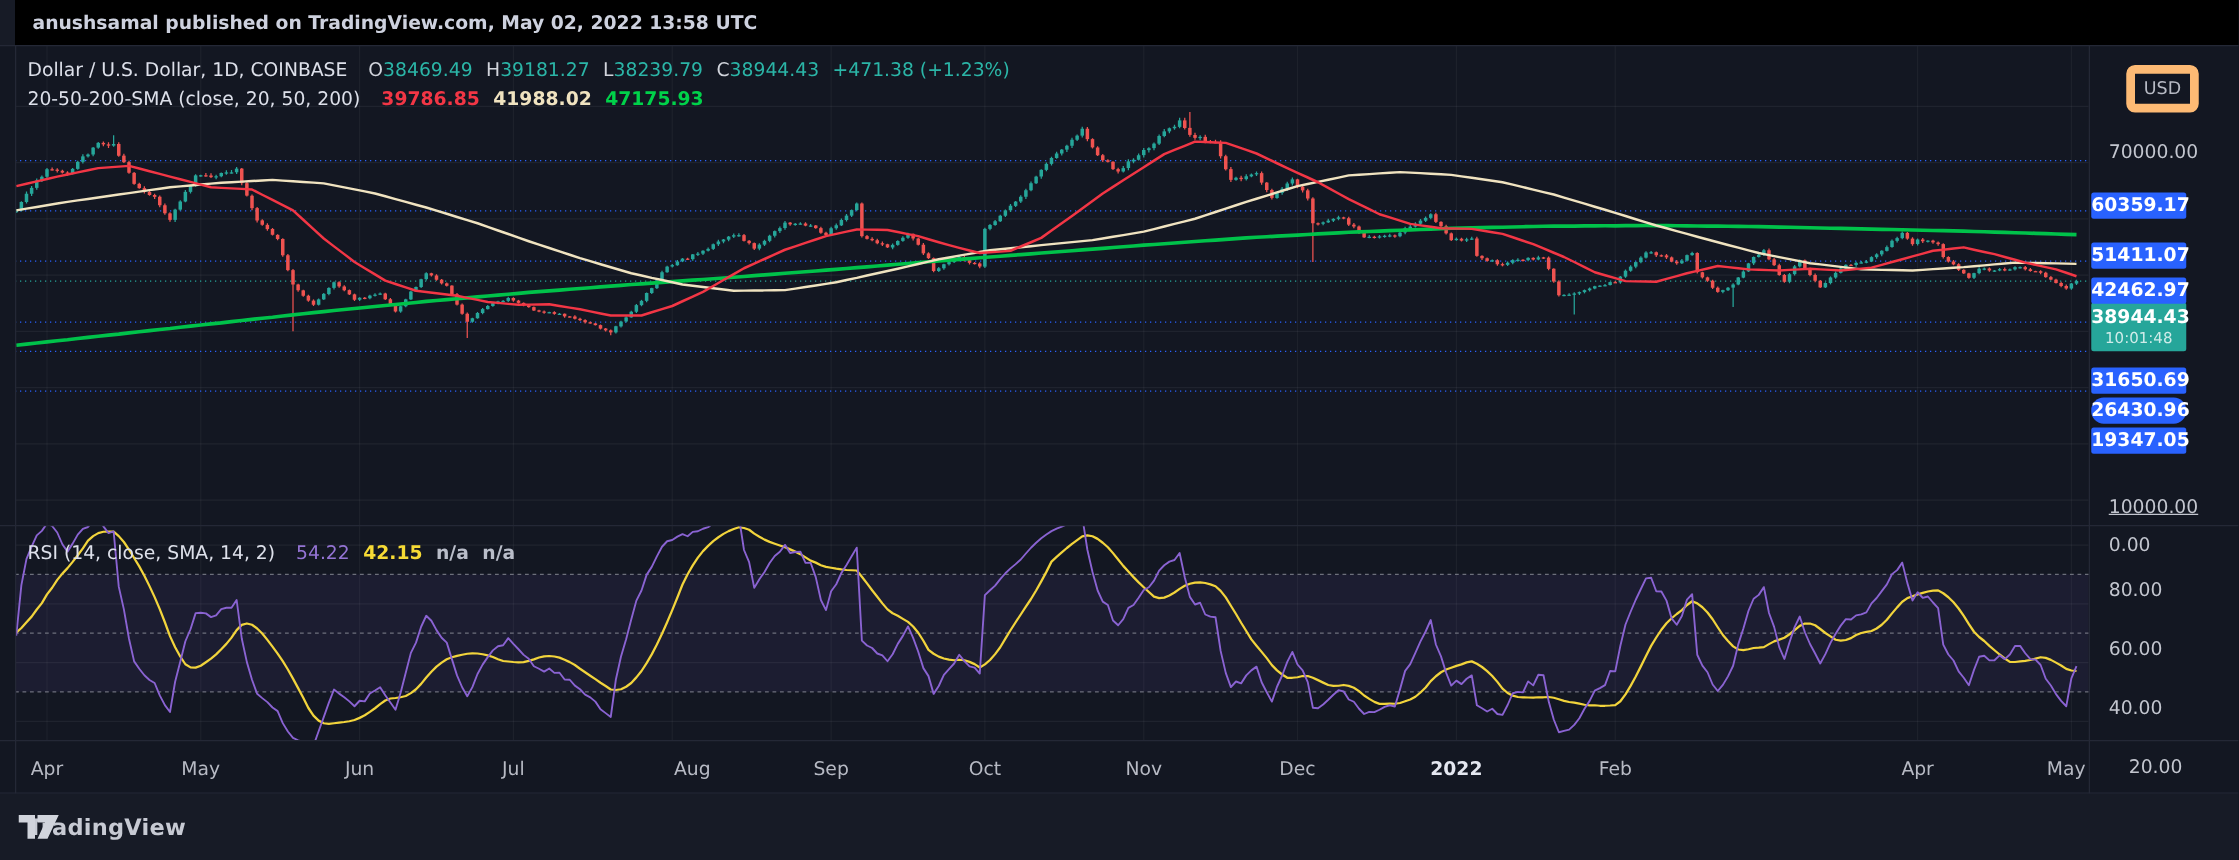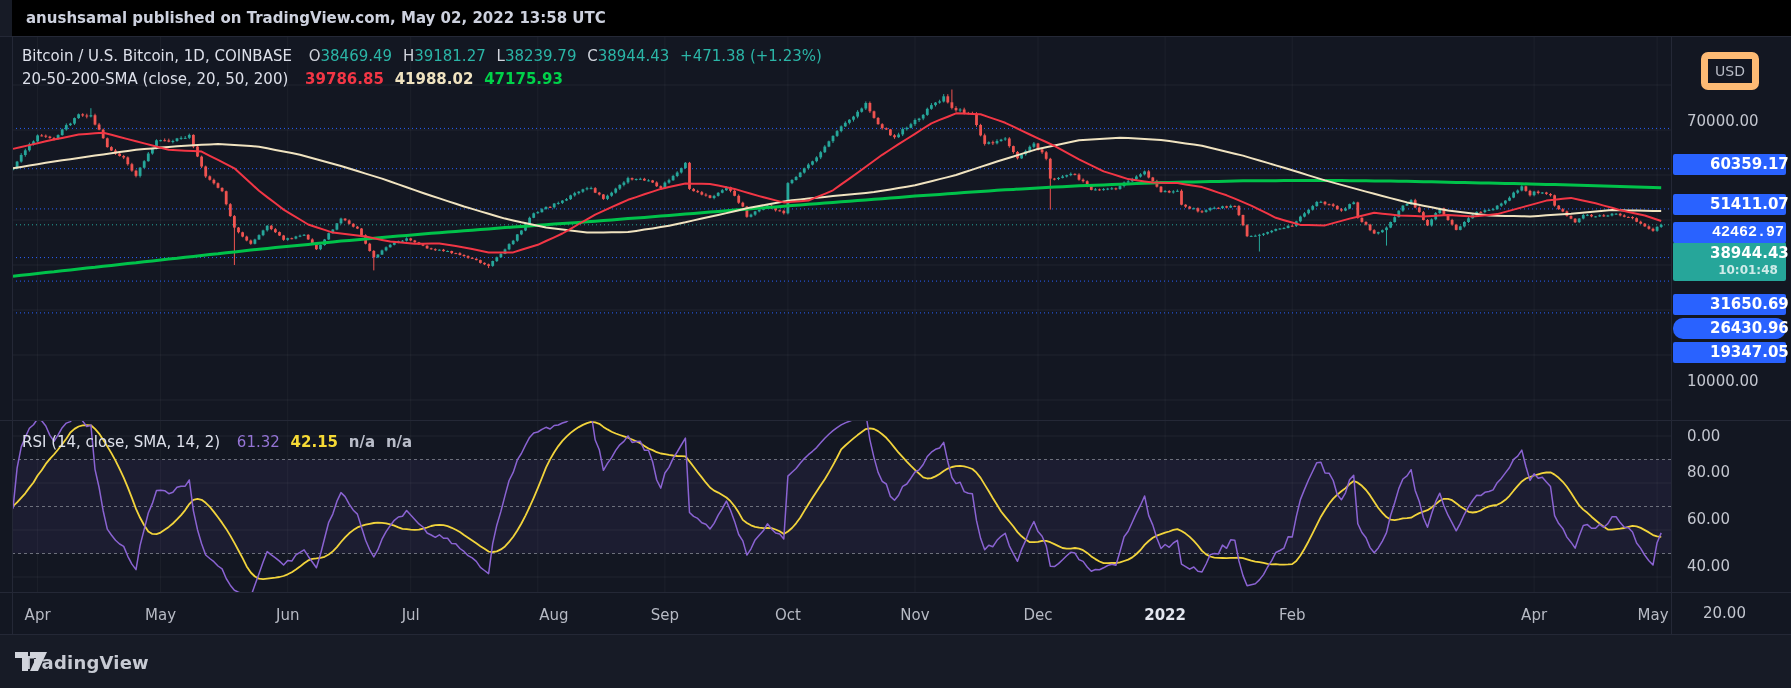--- a/index.html
+++ b/index.html
@@ -28,23 +28,23 @@
   .legend .green{color:#00d24a;font-weight:600;}
   .legend .purple{color:#9474d4;}
   .legend .yellow{color:#f6da35;font-weight:600;}
   .legend .dim{color:#b9bdc9;font-weight:600;}
   
   #price-axis{position:absolute;left:1671px;top:0;width:120px;height:599px;z-index:4;cursor:ns-resize;}
   .usd-pill{position:absolute;left:30px;top:16px;width:44px;height:24px;border:7px solid #fdba74;
     border-radius:7px;color:#b7bac4;font-size:14px;line-height:24px;text-align:center;}
   .ax-label{position:absolute;left:16px;transform:translateY(-50%);font-size:15px;color:#c3c6cf;}
   .badge{position:absolute;left:2px;width:76px;height:21px;border-radius:2px;background:#2962ff;
-    color:#fff;font-size:15px;font-weight:700;text-align:center;line-height:21px;padding-left:37px;}
+    color:#fff;font-size:15px;font-weight:700;text-align:center;line-height:21px;}
   .badge.current{height:38px;background:#26a69a;line-height:normal;padding-top:1px;}
-  .badge.current .cd{font-size:12px;font-weight:700;color:rgba(255,255,255,.78);line-height:14px;}
+  .badge.current .cd{font-size:12px;font-weight:400;color:rgba(255,255,255,.78);line-height:14px;}
   .badge.current .px{line-height:20px;}
   
   #time-axis{position:absolute;left:0;top:556px;width:1671px;height:43px;cursor:ew-resize;}
   .t-label{position:absolute;top:14px;transform:translateX(-50%);font-size:15px;color:#b7bac4;}
   .t-label.strong{color:#e4e7f0;font-weight:700;}
   
   #bottom-bar{position:absolute;left:0;top:635px;width:100%;height:53px;background:#171b26;}
   #brand{position:absolute;left:14px;top:12px;height:30px;display:flex;align-items:center;cursor:pointer;}
   #brand .brand-text{margin-left:8px;font-size:18px;font-weight:700;color:#c7cad3;letter-spacing:.2px;}
 </style>
@@ -917,56 +917,56 @@
         <line x1="1522.1" x2="1522.1" y1="0" y2="172" stroke="rgba(255,255,255,0.045)" stroke-width="1"></line>
         <line x1="1645.1" x2="1645.1" y1="0" y2="172" stroke="rgba(255,255,255,0.045)" stroke-width="1"></line>
         <line x1="0" x2="1659" y1="39.5" y2="39.5" stroke="#7c7f8a" stroke-width="1" stroke-dasharray="3,3" opacity="0.85"></line>
         <line x1="0" x2="1659" y1="86.5" y2="86.5" stroke="#7c7f8a" stroke-width="1" stroke-dasharray="3,3" opacity="0.85"></line>
         <line x1="0" x2="1659" y1="133.5" y2="133.5" stroke="#7c7f8a" stroke-width="1" stroke-dasharray="3,3" opacity="0.85"></line>
         <path d="M1.0 86.1L5.1 82.4L9.2 77.8L13.3 73.3L17.4 67.6L21.5 62.5L25.6 55.5L29.7 50.2L33.8 43.9L37.9 38.9L42.0 34.5L46.1 29.5L50.2 24.2L54.3 18.7L58.4 12.5L62.5 8.9L66.6 6.5L70.7 5.4L74.8 5.2L78.9 5.3L83.0 8.9L87.1 13.6L91.2 19.7L95.3 26.4L99.4 33.1L103.5 40.6L107.6 48.9L111.7 57.7L115.8 67.3L119.9 77.8L124.0 88.9L128.1 97.8L132.2 105.2L136.3 111.4L140.4 113.9L144.5 114.1L148.6 112.6L152.7 109.8L156.8 106.9L160.9 103.5L165.0 99.4L169.1 95.1L173.2 90.1L177.3 84.1L181.4 79.9L185.5 78.8L189.6 79.8L193.7 82.8L197.8 86.8L201.9 91.9L206.0 97.3L210.1 102.9L214.2 108.9L218.3 115.6L222.4 122.9L226.5 130.5L230.6 138.2L234.7 146.4L238.8 152.5L242.9 156.5L247.0 158.6L251.1 159.1L255.2 158.6L259.3 158.1L263.4 157.6L267.5 157.0L271.6 156.0L275.7 154.3L279.8 152.2L283.9 149.5L288.0 146.6L292.1 143.3L296.2 140.4L300.3 138.8L304.4 138.4L308.5 137.8L312.6 136.8L316.7 134.5L320.8 131.4L324.9 127.1L329.0 122.0L333.1 117.4L337.2 113.3L341.3 110.1L345.4 107.4L349.5 105.8L353.6 104.7L357.7 103.8L361.8 103.0L365.9 102.7L370.0 102.8L374.1 103.4L378.2 104.3L382.3 105.6L386.4 107.4L390.5 108.8L394.6 109.2L398.7 109.6L402.8 109.9L406.9 109.7L411.0 108.7L415.1 107.5L419.2 106.0L423.3 105.1L427.4 104.8L431.5 105.2L435.6 106.1L439.7 107.8L443.8 109.7L447.9 112.0L452.0 115.0L456.1 117.8L460.2 120.6L464.3 123.3L468.4 126.2L472.5 128.8L476.6 131.6L480.7 132.0L484.8 131.4L488.9 129.4L493.0 126.4L497.1 121.9L501.2 116.8L505.3 110.5L509.4 103.5L513.5 95.6L517.6 87.0L521.7 77.8L525.8 68.1L529.9 58.0L534.0 47.6L538.1 39.4L542.2 32.3L546.3 26.1L550.4 20.9L554.5 16.7L558.6 12.9L562.7 9.8L566.8 7.1L570.9 4.9L575.0 3.2L579.1 1.8L583.2 2.4L587.3 3.8L591.4 6.9L595.5 9.4L599.6 11.7L603.7 13.5L607.8 15.0L611.9 16.4L616.0 17.7L620.1 19.5L624.2 21.3L628.3 23.3L632.4 25.9L636.5 28.5L640.6 30.1L644.7 32.2L648.8 33.5L652.9 34.2L657.0 34.9L661.1 35.5L665.2 36.0L669.3 36.2L673.4 36.4L677.5 41.4L681.6 46.7L685.7 52.2L689.8 57.4L693.9 62.7L698.0 67.5L702.1 70.6L706.2 72.6L710.3 75.1L714.4 77.5L718.5 81.2L722.6 86.2L726.7 92.6L730.8 99.9L734.9 103.0L739.0 105.3L743.1 106.8L747.2 107.7L751.3 108.2L755.4 107.8L759.5 108.2L763.6 109.5L767.7 111.3L771.8 114.0L775.9 111.5L780.0 108.0L784.1 103.3L788.2 97.8L792.3 90.9L796.4 84.2L800.5 77.8L804.6 71.6L808.7 65.3L812.8 59.2L816.9 52.4L821.0 45.1L825.1 37.5L829.2 29.3L833.3 25.5L837.4 21.9L841.5 18.4L845.6 15.1L849.7 12.1L853.8 9.1L857.9 8.3L862.0 9.0L866.1 11.1L870.2 14.2L874.3 17.8L878.4 22.5L882.5 27.6L886.6 32.7L890.7 37.2L894.8 41.7L898.9 45.9L903.0 49.8L907.1 53.6L911.2 57.3L915.3 58.5L919.4 58.1L923.5 56.4L927.6 54.0L931.7 51.1L935.8 48.6L939.9 47.0L944.0 46.1L948.1 45.9L952.2 46.4L956.3 47.5L960.4 49.0L964.5 52.7L968.6 57.9L972.7 64.6L976.8 71.2L980.9 78.2L985.0 84.8L989.1 91.5L993.2 96.6L997.3 101.5L1001.4 106.5L1005.5 112.1L1009.6 116.3L1013.7 119.6L1017.8 122.2L1021.9 122.2L1026.0 121.8L1030.1 120.8L1034.2 120.8L1038.3 122.2L1042.4 124.1L1046.5 126.1L1050.6 128.0L1054.7 128.7L1058.8 128.6L1062.9 128.0L1067.0 128.7L1071.1 130.2L1075.2 132.9L1079.3 136.4L1083.4 139.1L1087.5 141.5L1091.6 143.1L1095.7 143.1L1099.8 142.9L1103.9 143.0L1108.0 142.4L1112.1 141.0L1116.2 139.6L1120.3 137.4L1124.4 134.0L1128.5 130.0L1132.6 124.9L1136.7 121.0L1140.8 117.8L1144.9 115.6L1149.0 114.2L1153.1 112.7L1157.2 111.5L1161.3 109.9L1165.4 109.1L1169.5 111.0L1173.6 113.6L1177.7 116.9L1181.8 120.8L1185.9 125.5L1190.0 130.9L1194.1 134.4L1198.2 136.5L1202.3 137.6L1206.4 137.9L1210.5 138.0L1214.6 138.1L1218.7 137.8L1222.8 137.8L1226.9 137.6L1231.0 138.2L1235.1 139.4L1239.2 140.7L1243.3 141.6L1247.4 142.1L1251.5 142.9L1255.6 143.8L1259.7 144.3L1263.8 144.2L1267.9 144.6L1272.0 144.6L1276.1 144.4L1280.2 144.1L1284.3 141.0L1288.4 135.5L1292.5 128.7L1296.6 121.2L1300.7 113.1L1304.8 104.8L1308.9 96.7L1313.0 90.0L1317.1 83.8L1321.2 78.6L1325.3 74.6L1329.4 71.2L1333.5 68.1L1337.6 64.0L1341.7 61.0L1345.8 62.7L1349.9 65.8L1354.0 70.0L1358.1 75.4L1362.2 81.8L1366.3 88.0L1370.4 92.8L1374.5 97.1L1378.6 99.6L1382.7 100.1L1386.8 99.4L1390.9 98.4L1395.0 98.1L1399.1 97.7L1403.2 95.3L1407.3 93.1L1411.4 91.7L1415.5 90.2L1419.6 87.4L1423.7 84.1L1427.8 80.7L1431.9 78.8L1436.0 78.8L1440.1 80.2L1444.2 83.2L1448.3 86.4L1452.4 89.1L1456.5 91.8L1460.6 92.5L1464.7 92.0L1468.8 90.5L1472.9 88.0L1477.0 86.4L1481.1 85.5L1485.2 84.8L1489.3 82.8L1493.4 79.8L1497.5 75.8L1501.6 70.7L1505.7 65.9L1509.8 61.4L1513.9 58.5L1518.0 57.0L1522.1 55.5L1526.2 54.3L1530.3 53.2L1534.4 52.5L1538.5 52.3L1542.6 54.6L1546.7 57.8L1550.8 61.8L1554.9 66.8L1559.0 72.7L1563.1 79.3L1567.2 85.4L1571.3 89.6L1575.4 92.8L1579.5 96.7L1583.6 100.2L1587.7 103.6L1591.8 106.8L1595.9 109.5L1600.0 109.6L1604.1 109.1L1608.2 108.7L1612.3 108.0L1616.4 106.9L1620.5 105.8L1624.6 106.3L1628.7 107.9L1632.8 110.1L1636.9 112.4L1641.0 115.1L1645.1 116.4L1649.2 116.8" fill="none" stroke="#f2d43c" stroke-width="1.8" stroke-linejoin="round"></path>
         <path d="M1.0 88.6L5.1 48.1L9.2 27.1L13.3 17.3L17.4 8.3L21.5 4.7L25.6 -1.2L29.7 0.8L33.8 6.0L37.9 15.4L42.0 21.3L46.1 14.9L50.2 7.7L54.3 3.1L58.4 1.6L62.5 -3.0L66.6 -5.7L70.7 1.1L74.8 6.5L78.9 5.1L83.0 49.3L87.1 67.5L91.2 91.0L95.3 109.1L99.4 115.0L103.5 120.2L107.6 124.0L111.7 126.4L115.8 136.3L119.9 144.1L124.0 149.6L128.1 125.4L132.2 109.4L136.3 93.0L140.4 83.4L144.5 70.5L148.6 70.2L152.7 70.7L156.8 73.7L160.9 72.3L165.0 67.3L169.1 66.2L173.2 66.2L177.3 60.0L181.4 90.8L185.5 109.7L189.6 123.8L193.7 135.0L197.8 138.5L201.9 141.7L206.0 146.0L210.1 148.9L214.2 158.5L218.3 165.2L222.4 170.3L226.5 172.2L230.6 173.8L234.7 175.3L238.8 176.5L242.9 165.0L247.0 153.7L251.1 142.1L255.2 131.6L259.3 134.9L263.4 137.8L267.5 141.1L271.6 145.0L275.7 140.6L279.8 141.1L283.9 134.8L288.0 132.4L292.1 129.8L296.2 136.2L300.3 142.0L304.4 147.8L308.5 134.2L312.6 118.2L316.7 102.3L320.8 94.1L324.9 81.4L329.0 72.6L333.1 76.6L337.2 84.1L341.3 90.2L345.4 94.1L349.5 107.3L353.6 120.3L357.7 129.8L361.8 137.0L365.9 129.7L370.0 119.2L374.1 111.7L378.2 105.7L382.3 100.3L386.4 97.0L390.5 96.2L394.6 90.5L398.7 95.1L402.8 99.4L406.9 103.9L411.0 107.0L415.1 113.0L419.2 115.0L423.3 117.3L427.4 114.8L431.5 118.3L435.6 118.2L439.7 123.6L443.8 123.8L447.9 128.5L452.0 131.4L456.1 135.7L460.2 137.9L464.3 141.3L468.4 147.4L472.5 150.5L476.6 153.6L480.7 123.6L484.8 105.2L488.9 91.4L493.0 75.6L497.1 60.5L501.2 52.4L505.3 39.9L509.4 33.5L513.5 25.1L517.6 17.4L521.7 13.0L525.8 12.0L529.9 9.3L534.0 7.3L538.1 9.0L542.2 5.5L546.3 5.0L550.4 3.0L554.5 1.7L558.6 -1.3L562.7 -3.0L566.8 -4.1L570.9 -5.8L575.0 -6.6L579.1 -6.6L583.2 20.0L587.3 29.7L591.4 50.3L595.5 43.4L599.6 37.6L603.7 30.4L607.8 24.8L611.9 21.4L616.0 15.9L620.1 22.4L624.2 21.6L628.3 21.3L632.4 30.3L636.5 30.2L640.6 41.7L644.7 60.0L648.8 68.1L652.9 53.0L657.0 47.4L661.1 38.4L665.2 32.0L669.3 25.0L673.4 18.1L677.5 92.5L681.6 96.4L685.7 98.4L689.8 102.8L693.9 104.3L698.0 109.0L702.1 103.4L706.2 95.1L710.3 88.7L714.4 81.1L718.5 90.3L722.6 101.4L726.7 114.5L730.8 120.9L734.9 135.1L739.0 128.8L743.1 119.9L747.2 115.3L751.3 110.8L755.4 103.8L759.5 108.9L763.6 113.1L767.7 114.1L771.8 118.9L775.9 56.1L780.0 52.2L784.1 48.5L788.2 43.3L792.3 38.6L796.4 34.7L800.5 31.3L804.6 27.6L808.7 22.8L812.8 18.2L816.9 14.2L821.0 10.6L825.1 7.6L829.2 4.9L833.3 2.9L837.4 1.3L841.5 -0.4L845.6 -2.7L849.7 -4.2L853.8 -6.6L857.9 19.8L862.0 37.6L866.1 52.4L870.2 61.3L874.3 64.0L878.4 76.4L882.5 80.2L886.6 75.3L890.7 66.3L894.8 64.0L898.9 58.2L903.0 52.0L907.1 49.8L911.2 44.5L915.3 36.5L919.4 32.2L923.5 29.3L927.6 28.0L931.7 22.4L935.8 41.8L939.9 57.5L944.0 63.6L948.1 62.2L952.2 71.6L956.3 73.3L960.4 73.8L964.5 100.7L968.6 118.3L972.7 129.7L976.8 125.2L980.9 126.7L985.0 120.3L989.1 116.3L993.2 113.3L997.3 125.8L1001.4 133.8L1005.5 141.3L1009.6 129.4L1013.7 120.4L1017.8 109.5L1021.9 101.5L1026.0 111.6L1030.1 116.3L1034.2 125.7L1038.3 146.2L1042.4 146.6L1046.5 143.6L1050.6 139.8L1054.7 135.8L1058.8 132.2L1062.9 133.1L1067.0 139.6L1071.1 141.4L1075.2 147.0L1079.3 151.2L1083.4 149.5L1087.5 149.7L1091.6 147.8L1095.7 145.5L1099.8 144.2L1103.9 145.2L1108.0 131.5L1112.1 116.7L1116.2 111.3L1120.3 102.3L1124.4 93.1L1128.5 85.2L1132.6 76.0L1136.7 95.6L1140.8 105.1L1144.9 118.2L1149.0 128.5L1153.1 124.5L1157.2 127.3L1161.3 123.0L1165.4 120.3L1169.5 144.2L1173.6 146.6L1177.7 149.2L1181.8 147.0L1185.9 151.2L1190.0 151.9L1194.1 144.0L1198.2 134.6L1202.3 133.5L1206.4 133.9L1210.5 125.1L1214.6 128.3L1218.7 119.8L1222.8 120.2L1226.9 140.9L1231.0 155.6L1235.1 165.8L1239.2 164.7L1243.3 163.7L1247.4 159.9L1251.5 154.6L1255.6 147.0L1259.7 140.7L1263.8 132.5L1267.9 130.5L1272.0 128.1L1276.1 116.8L1280.2 117.1L1284.3 96.6L1288.4 79.6L1292.5 69.4L1296.6 59.8L1300.7 51.2L1304.8 42.7L1308.9 42.2L1313.0 53.0L1317.1 53.2L1321.2 60.5L1325.3 74.7L1329.4 79.8L1333.5 72.8L1337.6 59.7L1341.7 55.3L1345.8 103.8L1349.9 112.5L1354.0 117.8L1358.1 127.6L1362.2 132.8L1366.3 127.9L1370.4 121.1L1374.5 112.6L1378.6 95.5L1382.7 82.8L1386.8 68.6L1390.9 59.0L1395.0 55.9L1399.1 49.7L1403.2 70.4L1407.3 81.5L1411.4 97.7L1415.5 107.2L1419.6 93.8L1423.7 81.7L1427.8 73.2L1431.9 85.8L1436.0 95.2L1440.1 102.8L1444.2 110.8L1448.3 103.3L1452.4 94.3L1456.5 87.0L1460.6 80.5L1464.7 75.3L1468.8 75.6L1472.9 72.3L1477.0 71.5L1481.1 69.9L1485.2 62.7L1489.3 58.4L1493.4 52.9L1497.5 47.5L1501.6 39.3L1505.7 36.1L1509.8 30.1L1513.9 46.5L1518.0 60.4L1522.1 53.8L1526.2 58.3L1530.3 57.2L1534.4 62.0L1538.5 66.5L1542.6 95.7L1546.7 103.6L1550.8 108.4L1554.9 117.1L1559.0 122.2L1563.1 128.2L1567.2 115.9L1571.3 105.4L1575.4 104.6L1579.5 108.3L1583.6 108.2L1587.7 104.3L1591.8 107.3L1595.9 103.6L1600.0 96.8L1604.1 96.7L1608.2 102.6L1612.3 107.3L1616.4 107.7L1620.5 112.0L1624.6 123.0L1628.7 128.4L1632.8 135.3L1636.9 140.7L1641.0 145.0L1645.1 122.7L1649.2 112.9" fill="none" stroke="#8a63d2" stroke-width="1.5" stroke-linejoin="round"></path>
       </svg>
 
     <div class="legend" style="top:11px;">
-      <span class="ttl">Bitcoin / U.S. Bitcoin, 1D, COINBASE</span>
+      <span class="ttl">Dollar / U.S. Dollar, 1D, COINBASE</span>
       <span class="lt">O</span><span class="teal">38469.49</span>
       <span class="lt">H</span><span class="teal">39181.27</span>
       <span class="lt">L</span><span class="teal">38239.79</span>
       <span class="lt">C</span><span class="teal">38944.43</span>
       <span class="teal">+471.38 (+1.23%)</span>
     </div>
     <div class="legend" style="top:34px;">
       <span class="ttl">20-50-200-SMA (close, 20, 50, 200)</span>
       <span class="red">39786.85</span>
       <span class="cream">41988.02</span>
       <span class="green">47175.93</span>
     </div>
 
     <div class="legend" style="top:397px;">
       <span class="ttl">RSI (14, close, SMA, 14, 2)</span>
-      <span class="purple">61.32</span>
+      <span class="purple">54.22</span>
       <span class="yellow">42.15</span>
       <span class="dim">n/a</span>
       <span class="dim">n/a</span>
     </div>
 
     <div id="price-axis">
       <div class="usd-pill">USD</div>
     <div class="ax-label" style="top: 85px;">70000.00</div>
-        <div class="ax-label" style="top: 345px;">10000.00</div>
+        <div class="ax-label" style="top: 369px; text-decoration: underline;">10000.00</div>
         <div class="ax-label" style="top: 400px;">0.00</div>
         <div class="ax-label" style="top: 436px;">80.00</div>
         <div class="ax-label" style="top: 483px;">60.00</div>
         <div class="ax-label" style="top: 530px;">40.00</div>
         <div class="ax-label" style="top: 577px; margin-left: 16px;">20.00</div>
         <div class="badge current" style="top: 205.75px;">
           <div class="px">38944.43</div>
           <div class="cd">10:01:48</div>
         </div>
-        <div class="badge" style="top: 185.75px; font-family: Liberation Mono, monospace;">42462.97</div>
+        <div class="badge" style="top: 185.75px;">42462.97</div>
         <div class="badge" style="top: 158.15px;">51411.07</div>
         <div class="badge" style="top: 117.884px;">60359.17</div>
         <div class="badge" style="top: 257.75px;">31650.69</div>
         <div class="badge" style="top: 281.75px; border-radius: 10px;">26430.96</div>
         <div class="badge" style="top: 305.75px;">19347.05</div>
       </div>
 
     <div id="time-axis">
         <div class="t-label" style="left: 37.6px;">Apr</div>
         <div class="t-label" style="left: 160.6px;">May</div>

